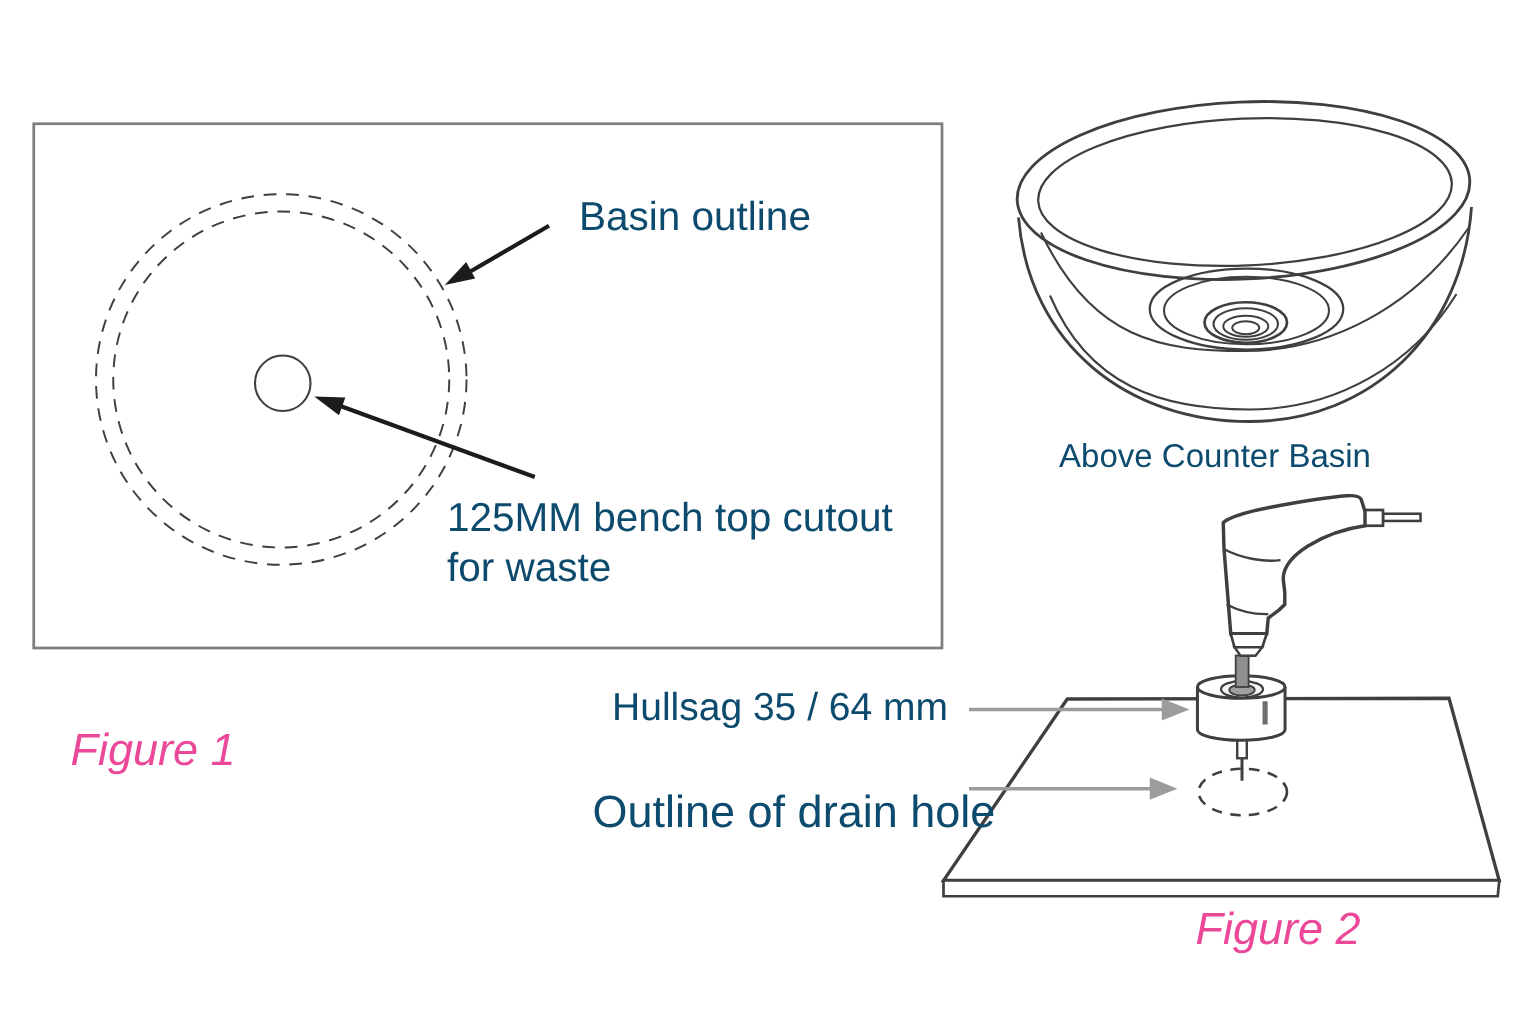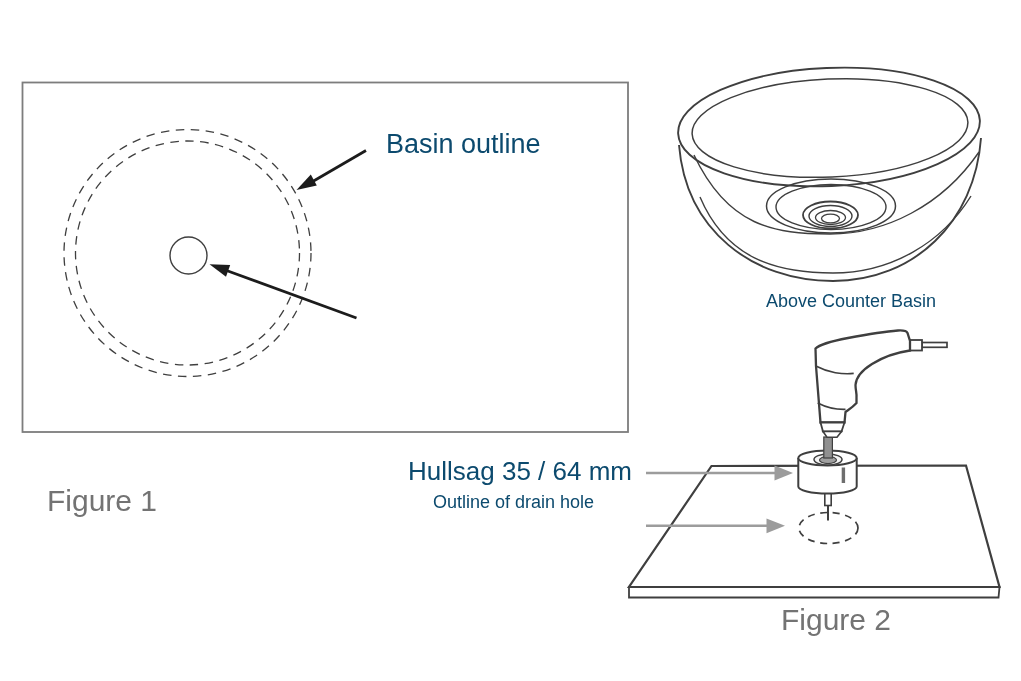--- a/index.html
+++ b/index.html
@@ -5,28 +5,28 @@
   html,body{margin:0;padding:0;background:#ffffff;}
   .canvas{
     position:relative;
     width:1021px;height:681px;
     background:#ffffff;
     font-family:"Liberation Sans", sans-serif;
     overflow:hidden;
   }
   .art{position:absolute;left:0;top:0;width:1021px;height:681px;}
   .lbl{position:absolute;color:#0c4a6e;white-space:nowrap;line-height:1.18;}
-  .caption{position:absolute;color:#737373;font-size:30px;white-space:nowrap;}
+  .caption{position:absolute;color:#ec4899;font-size:30px;white-space:nowrap;font-style:italic;}
   .lbl-basin-outline{left:386px;top:129px;font-size:27px;}
   .lbl-cutout{left:298px;top:329px;font-size:27px;line-height:33px;}
   .cap-fig1{left:47px;top:484px;}
-  .lbl-acb{left:745px;top:291px;width:212px;text-align:center;font-size:18px;}
+  .lbl-acb{left:704px;top:291px;width:212px;text-align:center;font-size:22px;}
   .lbl-holesaw{left:400px;top:456px;width:232px;text-align:right;font-size:26px;}
-  .lbl-drain{left:395px;top:492px;width:237px;text-align:center;font-size:18px;}
-  .cap-fig2{left:781px;top:603px;}
+  .lbl-drain{left:395px;top:524px;width:237px;text-align:center;font-size:30px;}
+  .cap-fig2{left:797px;top:603px;}
 </style>
 </head>
 <body>
 
 <div class="canvas">
 
   <svg class="art" viewBox="0 0 1021 681">
 
     <g>
       <rect x="22.5" y="82.5" width="605.5" height="349.5" fill="#ffffff" stroke="#7d7d7d" stroke-width="1.8"></rect>
@@ -106,20 +106,24 @@
       </g>
       <g>
         <line x1="646" y1="525.8" x2="769" y2="525.8" stroke="#9c9c9c" stroke-width="2.4"></line>
         <polygon points="785,525.8 766.5,518.4 766.5,533.2" fill="#9c9c9c"></polygon>
       </g>
     </g>
   </svg>
 
   <div class="lbl lbl-basin-outline">Basin outline</div>
 
+  <div class="lbl lbl-cutout">
+    <div>125MM bench top cutout</div>
+    <div>for waste</div>
+  </div>
 
   <div class="caption cap-fig1">Figure 1</div>
 
   <div class="lbl lbl-acb">Above Counter Basin</div>
 
   <div class="lbl lbl-holesaw">Hullsag 35 / 64 mm</div>
 
   <div class="lbl lbl-drain">Outline of drain hole</div>
 
   <div class="caption cap-fig2">Figure 2</div>

